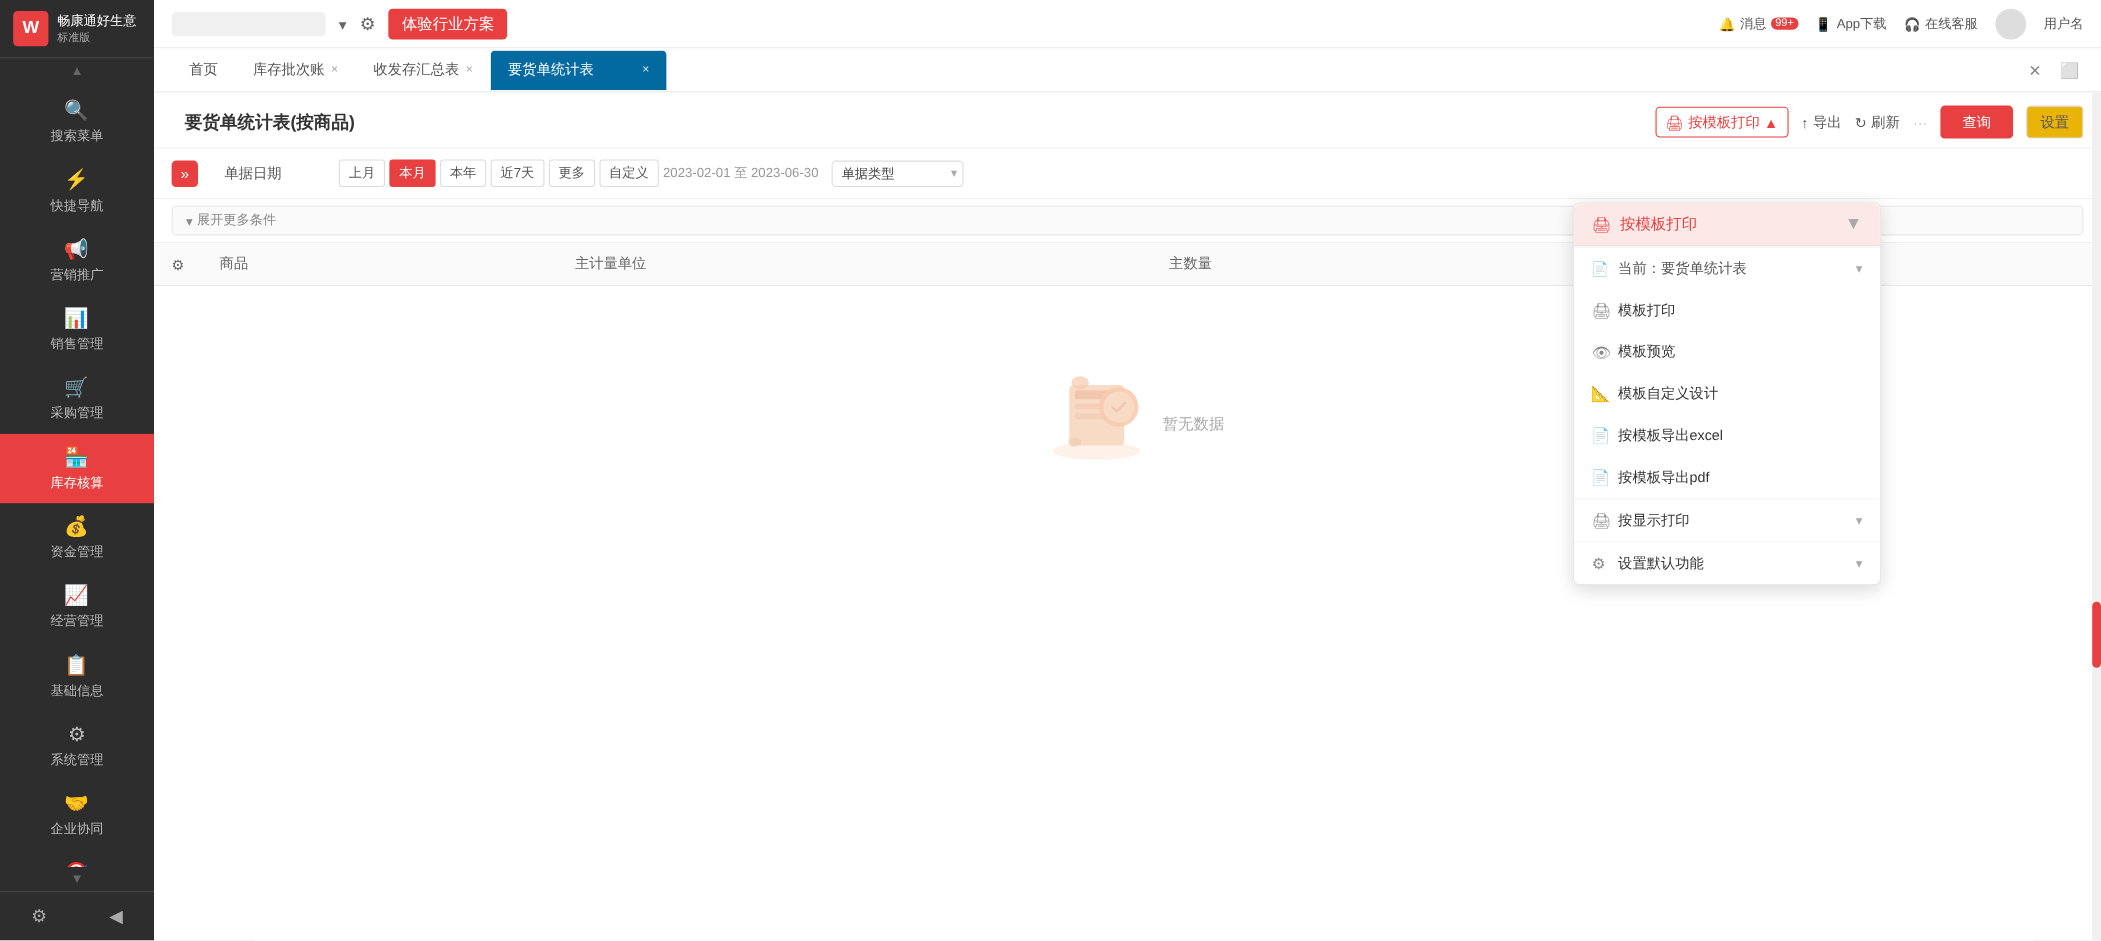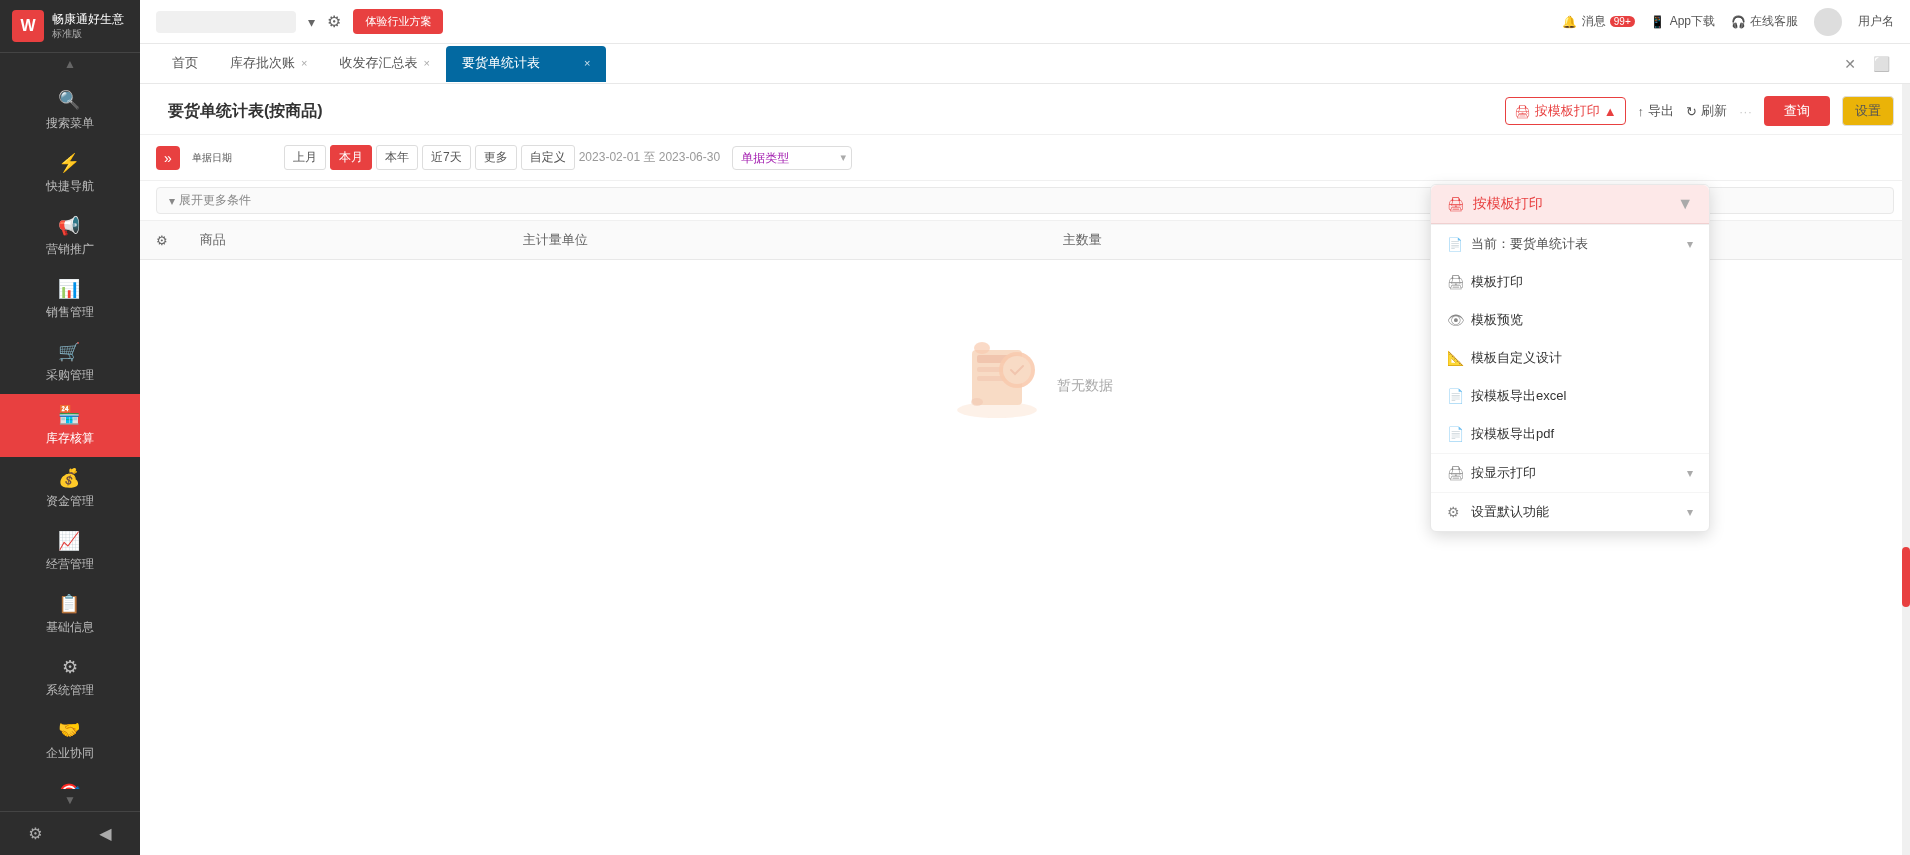--- a/index.html
+++ b/index.html
@@ -113,21 +113,21 @@
       color: #666;
       cursor: pointer;
       font-size: 16px;
     }
     .topbar-experience {
       background: #e84040;
       color: white;
       border: none;
       border-radius: 4px;
       padding: 5px 12px;
-      font-size: 11px;
+      font-size: 14px;
       cursor: pointer;
     }
     .topbar-right {
       margin-left: auto;
       display: flex;
       align-items: center;
       gap: 16px;
     }
     .topbar-right-item {
       display: flex;
@@ -266,21 +266,21 @@
       color: white;
       border-radius: 4px;
       width: 24px;
       height: 24px;
       display: flex;
       align-items: center;
       justify-content: center;
       cursor: pointer;
       font-size: 14px;
     }
-    .filter-label { color: #555; font-size: 10px; }
+    .filter-label { color: #555; font-size: 13px; margin-left: 12px; }
     .date-filter { display: flex; align-items: center; gap: 4px; margin-left: 40px; }
     .date-btn {
       padding: 3px 8px;
       border: 1px solid #ddd;
       background: white;
       border-radius: 3px;
       font-size: 12px;
       cursor: pointer;
       color: #555;
     }
@@ -288,21 +288,21 @@
       background: #e84040;
       color: white;
       border-color: #e84040;
     }
     .date-range { font-size: 12px; color: #999; }
     .filter-select {
       border: 1px solid #ddd;
       border-radius: 4px;
       padding: 4px 24px 4px 8px;
       font-size: 12px;
-      color: #a21caf;
+      color: #404040;
       background: white;
       cursor: pointer;
       min-width: 120px;
       appearance: none;
       -webkit-appearance: none;
       position: relative;
     }
     .select-wrapper {
       position: relative;
       display: inline-flex;

